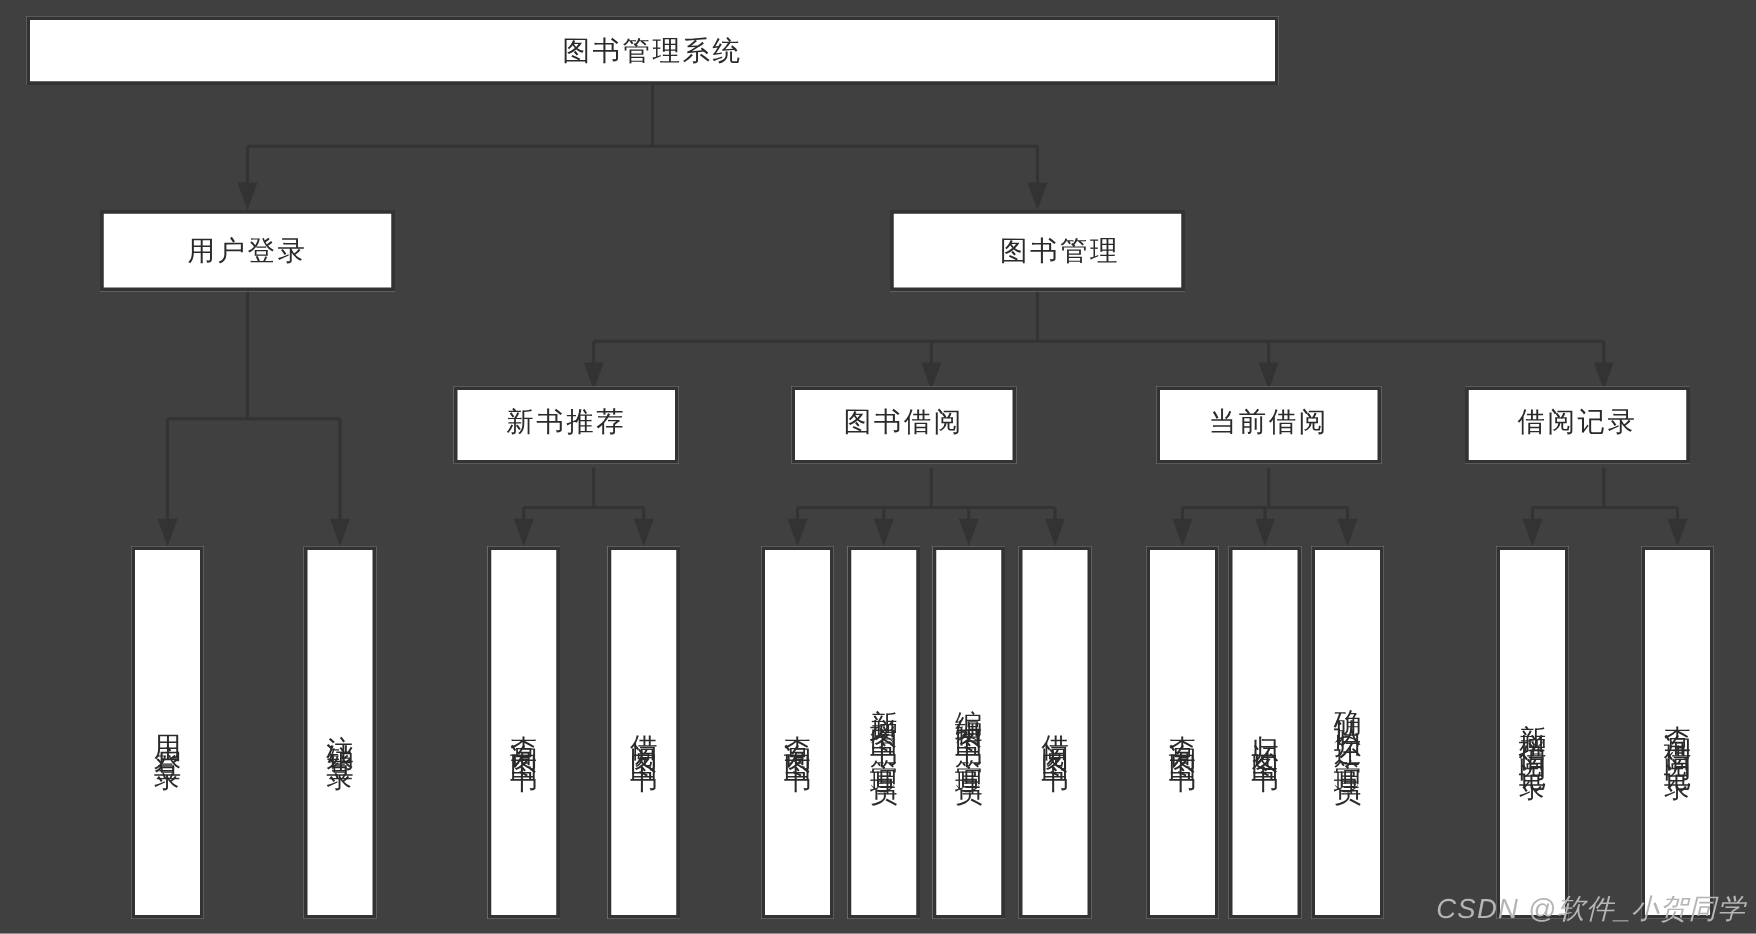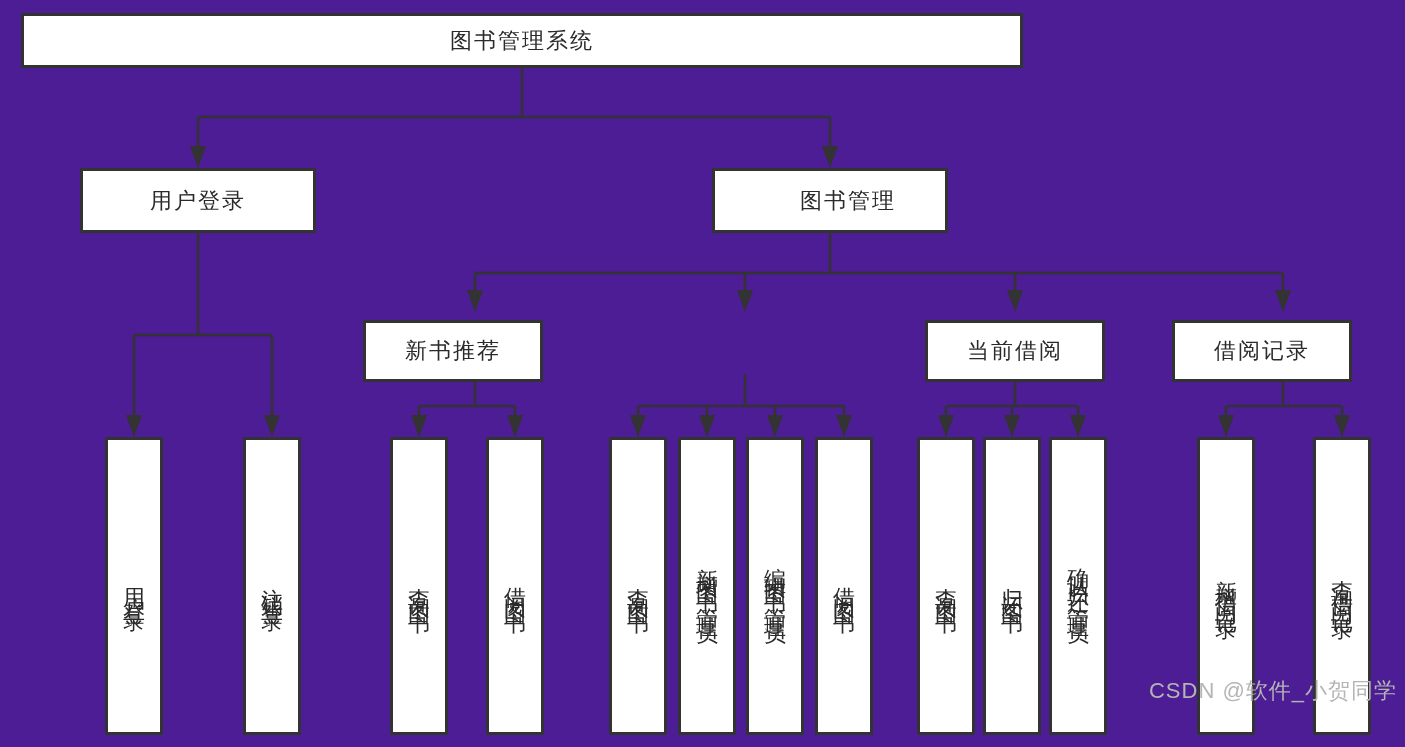--- a/index.html
+++ b/index.html
@@ -1,21 +1,21 @@
 <!DOCTYPE html>
 <html><head>
 <meta charset="utf-8">
 <style>
   html, body { margin: 0; padding: 0; background: #ffffff; }
   body { font-family: "Liberation Sans", "DejaVu Sans", sans-serif; }
   #canvas {
     position: relative;
     width: 1405px;
     height: 747px;
-    background: #4c1d95;
+    background: #404040;
     overflow: hidden;
   }
   #connectors {
     position: absolute;
     left: 0; top: 0;
     width: 1405px; height: 747px;
     pointer-events: none;
   }
   .node {
     position: absolute;
@@ -26,36 +26,37 @@
     align-items: center;
     justify-content: center;
     color: #2a2a2a;
     font-size: 22px;
     line-height: 1;
     white-space: nowrap;
   }
   .h-node { letter-spacing: 2px; }
   .root-node { left: 21px; top: 13px; width: 1002px; height: 55px; }
   .l2-node { top: 168px; width: 236px; height: 65px; }
-  .l3-node { top: 320px; width: 180px; height: 62px; }
+  .l3-node { top: 309px; width: 180px; height: 62px; font-family: Liberation Mono, monospace; }
   .v-node {
     top: 437px;
     width: 58px;
     height: 298px;
     writing-mode: vertical-rl;
     text-orientation: mixed;
     letter-spacing: 8px;
   }
   #watermark {
     position: absolute;
     right: 8px;
-    top: 676px;
+    top: 712px;
     font-size: 22px;
     letter-spacing: 1px;
     color: #b5b5b5;
+    font-style: italic;
   }
 </style>
 </head>
 <body>
 
 <div id="canvas">
 
   <svg id="connectors" viewBox="0 0 1405 747" xmlns="http://www.w3.org/2000/svg" stroke="#333333" stroke-width="2.5" fill="none">
     <g>
       <path d="M522,68 V117 M198,117 H830 M198,117 V147 M830,117 V147"></path>
@@ -98,20 +99,21 @@
       <polygon points="1334,415 1350,415 1342,437" fill="#333333" stroke="none"></polygon>
     </g>
   </svg>
 
   <div class="node h-node root-node">图书管理系统</div>
 
   <div class="node h-node l2-node" style="left:80px;">用户登录</div>
   <div class="node h-node l2-node" style="left:712px;padding-left:36px;">图书管理</div>
 
   <div class="node h-node l3-node" style="left:363px;">新书推荐</div>
+  <div class="node h-node l3-node" style="left:633px;">图书借阅</div>
   <div class="node h-node l3-node" style="left:903px;margin-left:22px;">当前借阅</div>
   <div class="node h-node l3-node" style="left:1172px;">借阅记录</div>
 
   <div class="node v-node" style="left:105px;">用户登录</div>
   <div class="node v-node" style="left:243px;">注销登录</div>
 
   <div class="node v-node" style="left:390px;">查询图书</div>
   <div class="node v-node" style="left:486px;">借阅图书</div>
 
   <div class="node v-node" style="left:609px;">查询图书</div>

